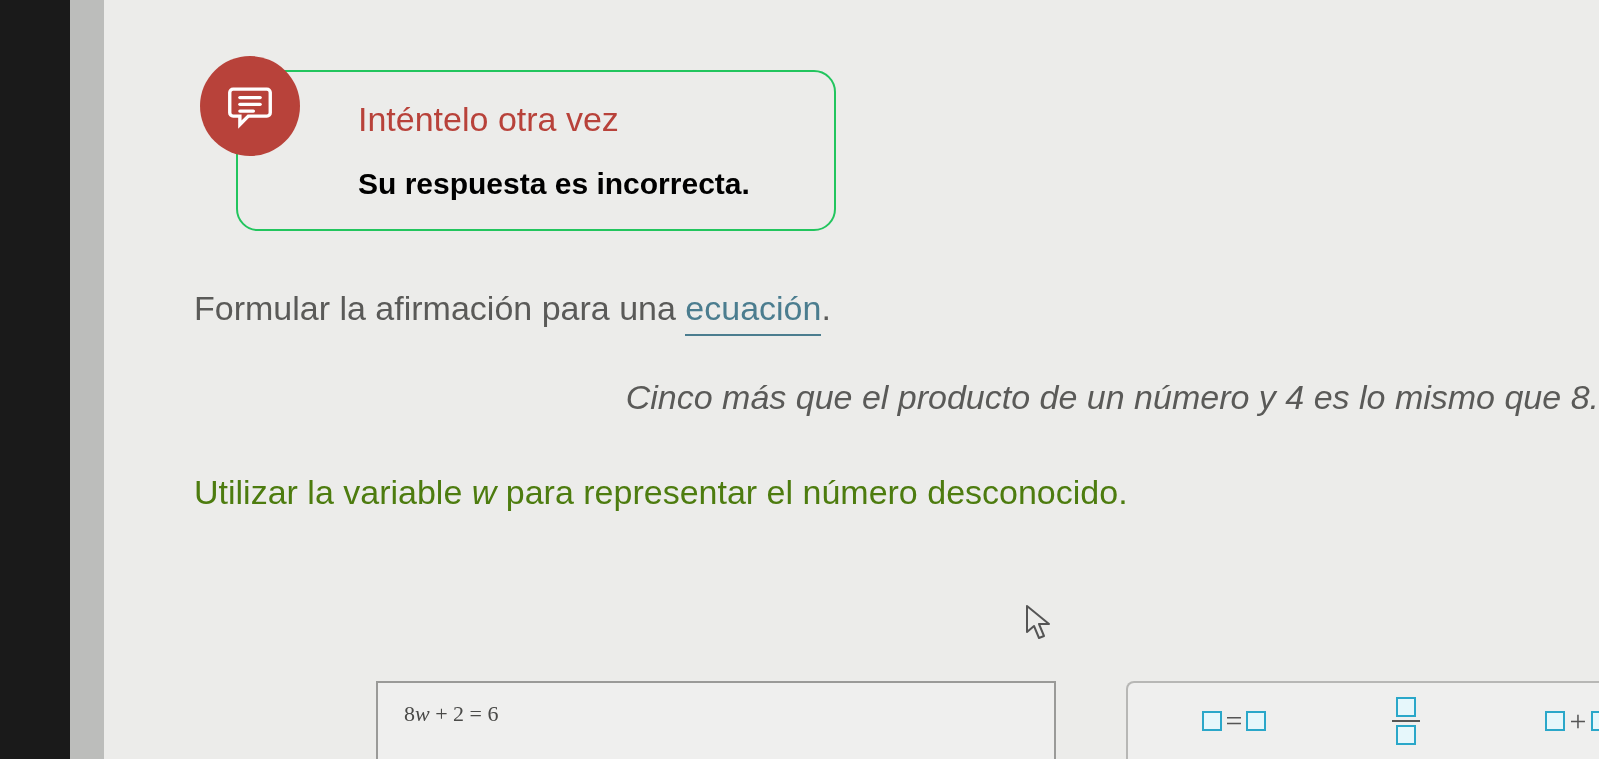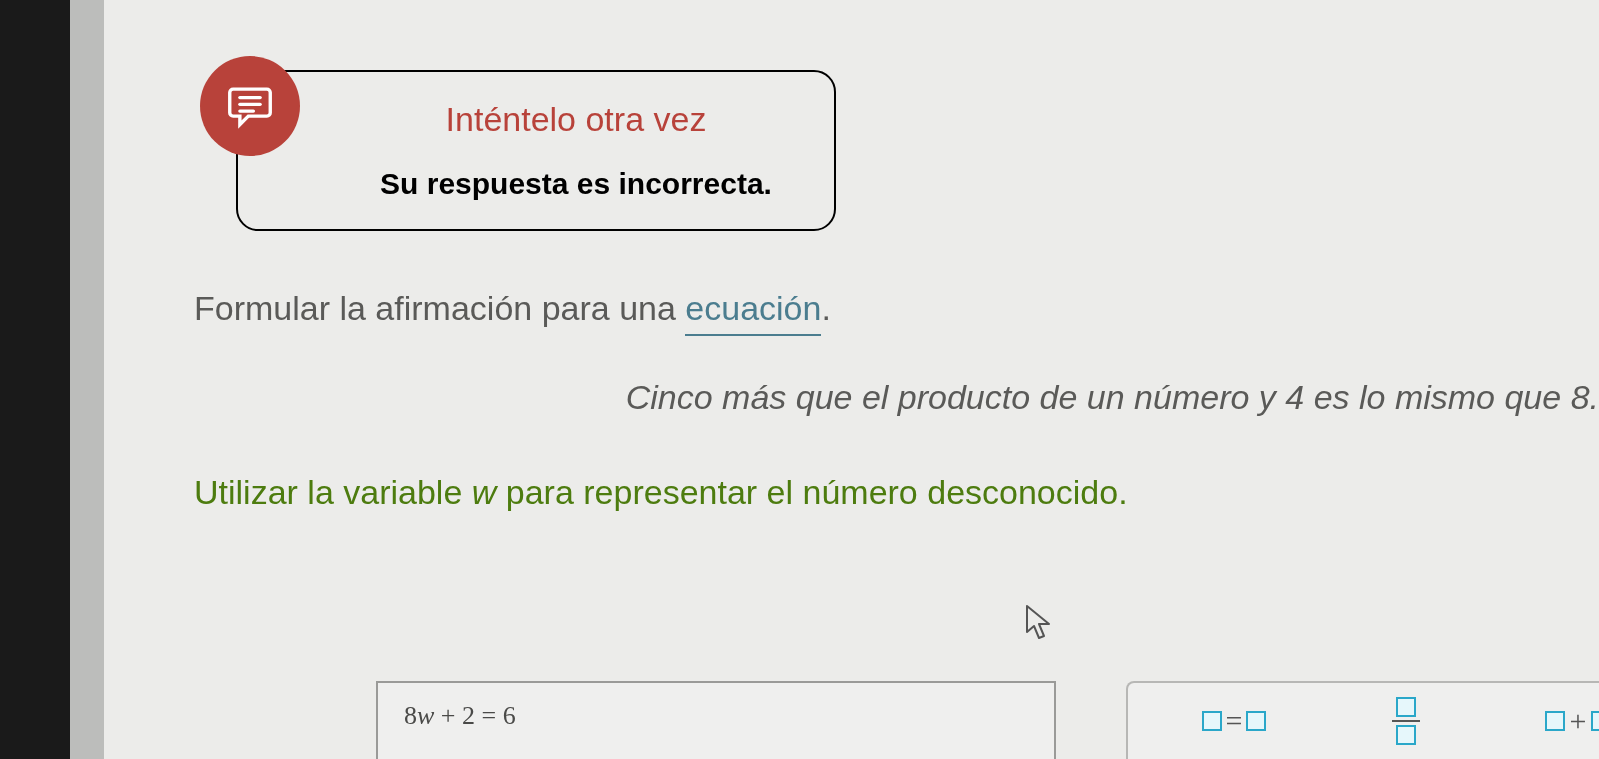--- a/index.html
+++ b/index.html
@@ -27,25 +27,24 @@
     left: 104px; right: 0; top: 0; bottom: 0;
     background: #ececea;
     padding-top: 70px;
   }
   .feedback-wrap {
     position: relative;
     margin-left: 132px;
     width: 600px;
   }
   .feedback-box {
-    border: 2px solid #000000;
+    border: 2px solid #22c55e;
     border-radius: 22px;
     padding: 28px 40px 28px 120px;
     background: transparent;
-    text-align: center;
   }
   .feedback-title {
     color: #b8423a;
     font-size: 34px;
     font-weight: 500;
     margin-bottom: 28px;
   }
   .feedback-msg {
     color: #000000;
     font-size: 30px;
@@ -112,21 +111,21 @@
     left: 168px;
     bottom: 0;
     width: 680px;
     height: 78px;
     border: 2px solid #9a9a98;
     border-bottom: none;
     background: #efefee;
     padding: 18px 26px;
   }
   .answer-eq {
-    font-size: 26px;
+    font-size: 22px;
     color: #4a4a48;
     font-family: "Times New Roman", serif;
   }
   .answer-eq .var { font-style: italic; }
 
   .palette {
     position: absolute;
     left: 918px;
     bottom: 0;
     width: 560px;

